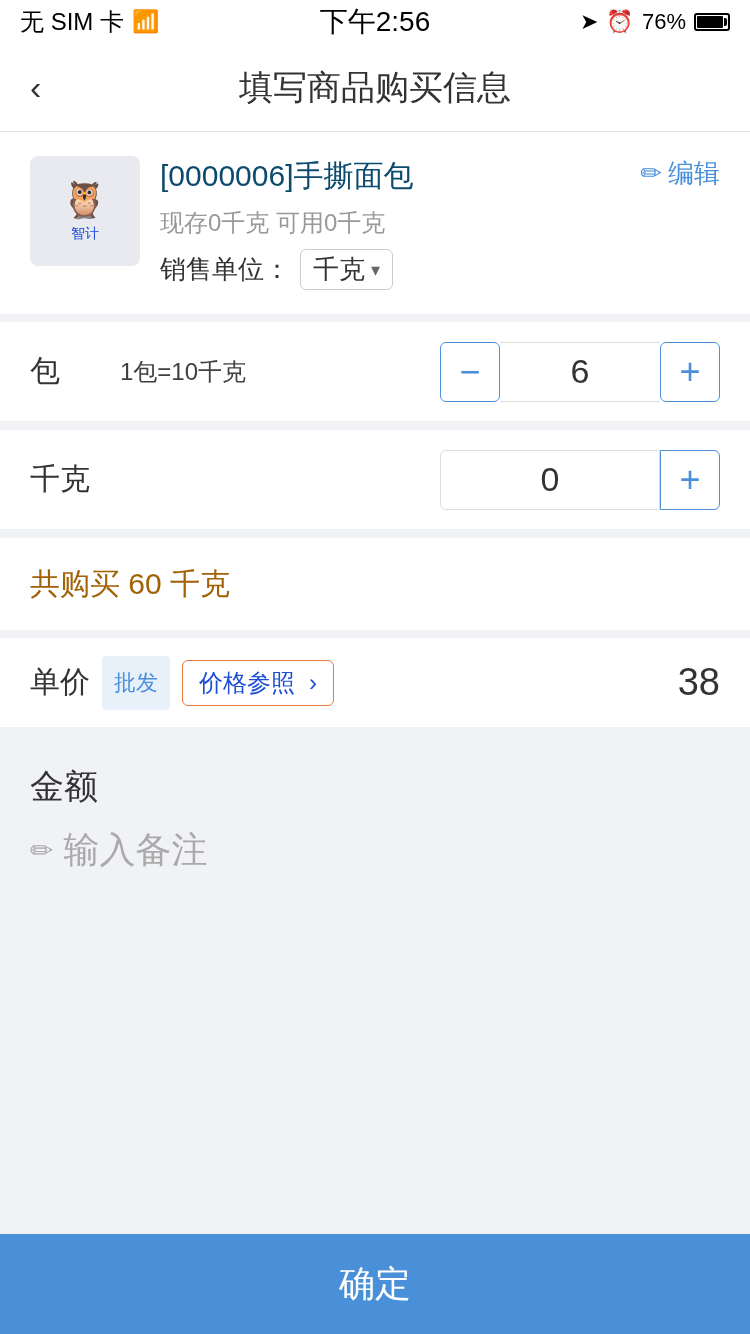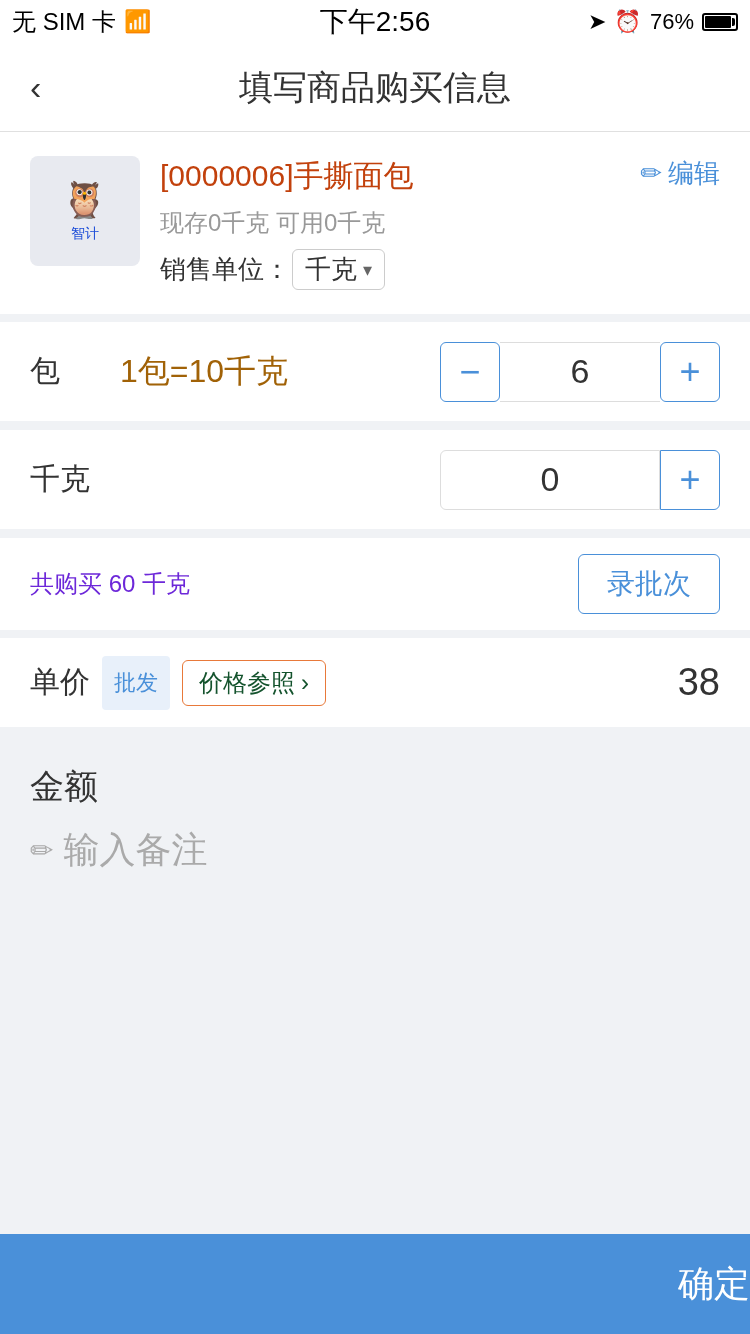--- a/index.html
+++ b/index.html
@@ -14,21 +14,21 @@
     }
 
     
     .status-bar {
       width: 100%;
       height: 44px;
       background: #fff;
       display: flex;
       align-items: center;
       justify-content: space-between;
-      padding: 0 12px;
+      padding: 0 20px;
       font-size: 24px;
       color: #000;
       text-align: right;
     }
     .status-left { display: flex; align-items: center; gap: 8px; }
     .status-center { font-size: 28px; font-weight: 500; position: absolute; left: 50%; transform: translateX(-50%); }
     .status-right { display: flex; align-items: center; gap: 8px; font-size: 22px; }
     .wifi-icon, .signal-icon { font-size: 22px; }
     .battery-box {
       display: inline-flex; align-items: center;
@@ -92,32 +92,32 @@
       gap: 4px;
     }
     .owl-icon {
       font-size: 36px;
       color: #7a8bb5;
     }
     .product-info { flex: 1; }
     .product-name {
       font-size: 30px;
       font-weight: 500;
-      color: #c2410c;
+      color: #0c4a6e;
       margin-bottom: 10px;
     }
     .product-stock {
       font-size: 24px;
       color: #999;
       margin-bottom: 10px;
     }
     .product-unit-row {
       display: flex;
       align-items: center;
-      gap: 2px;
+      gap: 10px;
       font-size: 26px;
       color: #333;
     }
     .unit-selector {
       display: flex;
       align-items: center;
       border: 1px solid #ccc;
       border-radius: 6px;
       padding: 2px 12px;
       font-size: 26px;
@@ -145,22 +145,22 @@
       padding: 0 30px;
       height: 100px;
       border-bottom: 1px solid #f0f2f5;
     }
     .form-label {
       font-size: 30px;
       color: #333;
       min-width: 80px;
     }
     .form-hint {
-      font-size: 32px;
-      color: #a16207;
+      font-size: 24px;
+      color: #404040;
       margin-left: 10px;
       flex: 1;
     }
     .quantity-control {
       display: flex;
       align-items: center;
       margin-left: auto;
       gap: 0;
     }
     .qty-btn {
@@ -215,22 +215,22 @@
     
     .total-row {
       display: flex;
       align-items: center;
       padding: 0 30px;
       height: 100px;
       background: #fff;
       border-bottom: 8px solid #f0f2f5;
     }
     .total-label {
-      font-size: 24px;
-      color: #6d28d9;
+      font-size: 30px;
+      color: #a16207;
       flex: 1;
     }
     .batch-btn {
       border: 1px solid #4a90d9;
       border-radius: 6px;
       padding: 10px 28px;
       font-size: 28px;
       color: #4a90d9;
       background: #fff;
       cursor: pointer;
@@ -258,25 +258,25 @@
       font-size: 22px;
       padding: 12px 12px;
       border-radius: 4px;
       margin: 0 12px;
     }
     .price-ref-btn {
       border: 1.5px solid #e8793a;
       border-radius: 6px;
       padding: 6px 16px;
       font-size: 24px;
-      color: #14532d;
-      background: #fff;
-      display: flex;
-      align-items: center;
-      gap: 6px;
+      color: #1d4ed8;
+      background: #fff;
+      display: flex;
+      align-items: center;
+      gap: 14px;
       cursor: pointer;
     }
     .price-value {
       margin-left: auto;
       font-size: 38px;
       color: #333;
       font-weight: 400;
     }
 
     
@@ -315,21 +315,21 @@
     }
 
     
     .footer {
       margin-top: auto;
       width: 100%;
       height: 100px;
       background: #4a90d9;
       display: flex;
       align-items: center;
-      justify-content: flex-end;
+      justify-content: center;
       cursor: pointer;
       position: fixed;
       bottom: 0;
       left: 0;
     }
     .footer-btn {
       font-size: 36px;
       color: #fff;
       font-weight: 500;
     }
@@ -413,21 +413,20 @@
       <span class="form-label">千克</span>
       <div style="display:flex;align-items:center;margin-left:auto;">
         <input class="qty-only-input" type="text" value="0" style="">
         <div class="qty-only-btn">+</div>
       </div>
     </div>
   </div>
 
   <div class="total-row">
     <span class="total-label">共购买 60 千克</span>
-    <button class="batch-btn">录批次</button>
   </div>
 
   <div class="price-section">
     <div class="price-row">
       <span class="price-label">单价</span>
       <span class="price-badge">批发</span>
       <button class="price-ref-btn">
         <span>价格参照</span>
         <span>›</span>
       </button>

